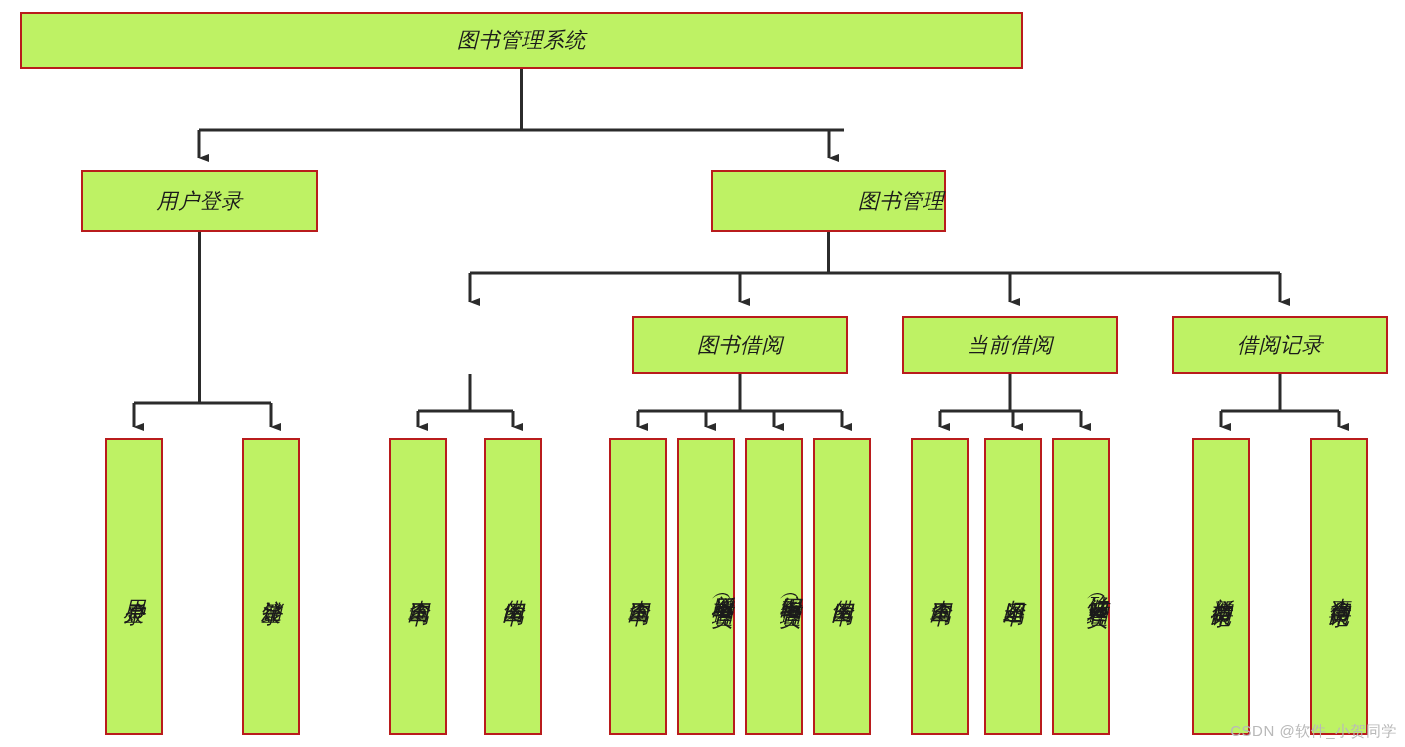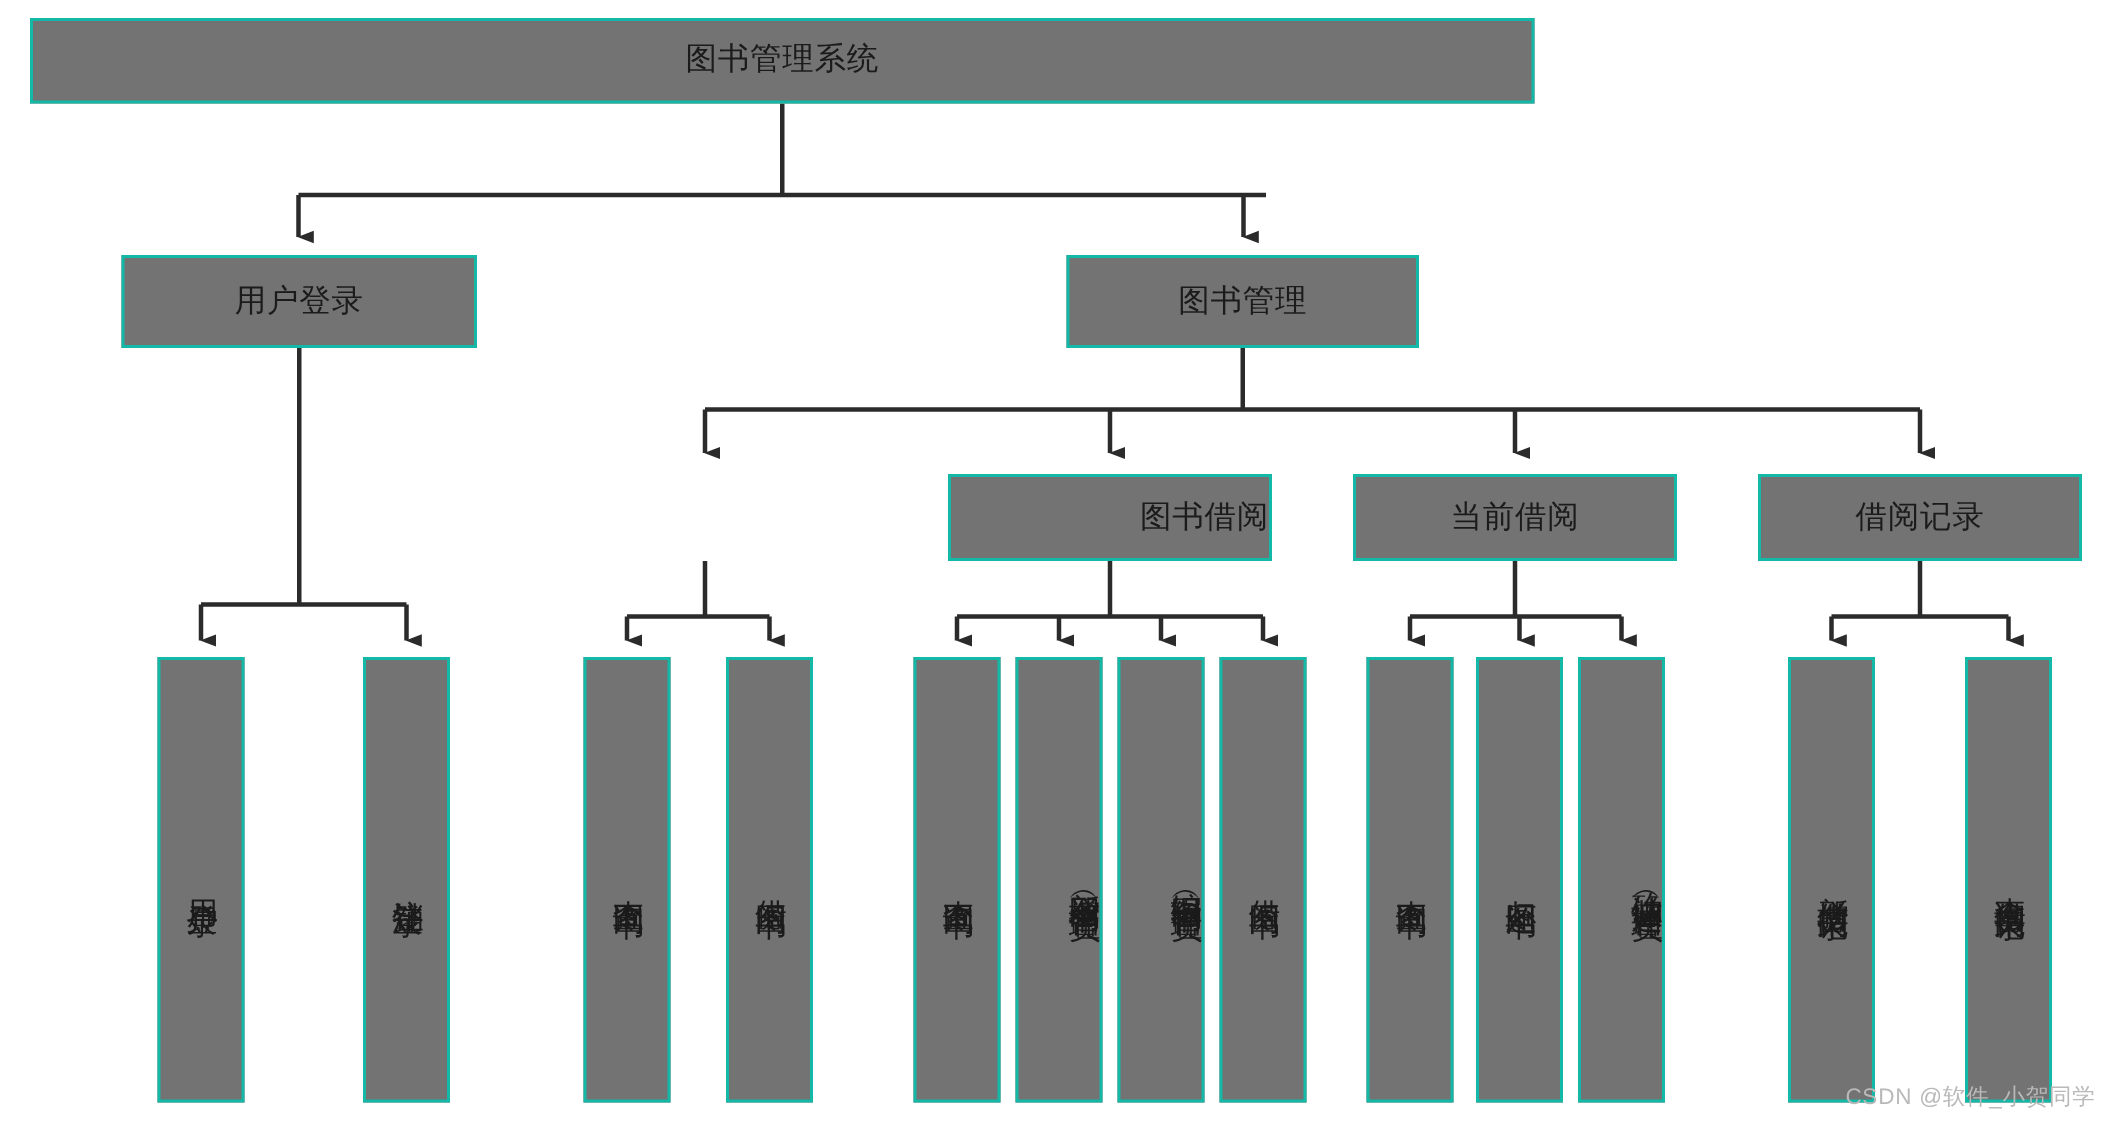--- a/index.html
+++ b/index.html
@@ -20,26 +20,27 @@
   #diagram-svg {
     position: absolute;
     left: 0;
     top: 0;
     width: 1405px;
     height: 747px;
   }
   .node-box {
     position: absolute;
     box-sizing: border-box;
-    background: #737373;
-    border: 2px solid #14b8a6;
+    background: #bef264;
+    border: 2px solid #b91c1c;
     display: flex;
     align-items: center;
     justify-content: center;
     color: #1b1b1b;
+    font-style: italic;
   }
   .node-box.h {
     font-size: 21px;
     letter-spacing: 0.5px;
   }
   .node-box.v {
     font-size: 21px;
     writing-mode: vertical-rl;
     text-orientation: upright;
     letter-spacing: 2px;
@@ -136,25 +137,25 @@
     </g>
   </svg>
 
   <div class="node-box h" style="left:20px; top:12px; width:1003px; height:57px;">
     <span class="node-label">图书管理系统</span>
   </div>
 
   <div class="node-box h" style="left:81px; top:170px; width:237px; height:62px;">
     <span class="node-label">用户登录</span>
   </div>
-  <div class="node-box h" style="left:711px; top:170px; width:235px; height:62px;">
+  <div class="node-box h" style="left:711px; top:170px; width:235px; height:62px;justify-content:flex-end;">
     <span class="node-label">图书管理</span>
   </div>
 
-  <div class="node-box h" style="left:632px; top:316px; width:216px; height:58px;justify-content:flex-end;">
+  <div class="node-box h" style="left:632px; top:316px; width:216px; height:58px;">
     <span class="node-label">图书借阅</span>
   </div>
   <div class="node-box h" style="left:902px; top:316px; width:216px; height:58px;">
     <span class="node-label">当前借阅</span>
   </div>
   <div class="node-box h" style="left:1172px; top:316px; width:216px; height:58px;">
     <span class="node-label">借阅记录</span>
   </div>
 
   <div class="node-box v" style="left:105px; top:438px; width:58px; height:297px; align-items:center;">

